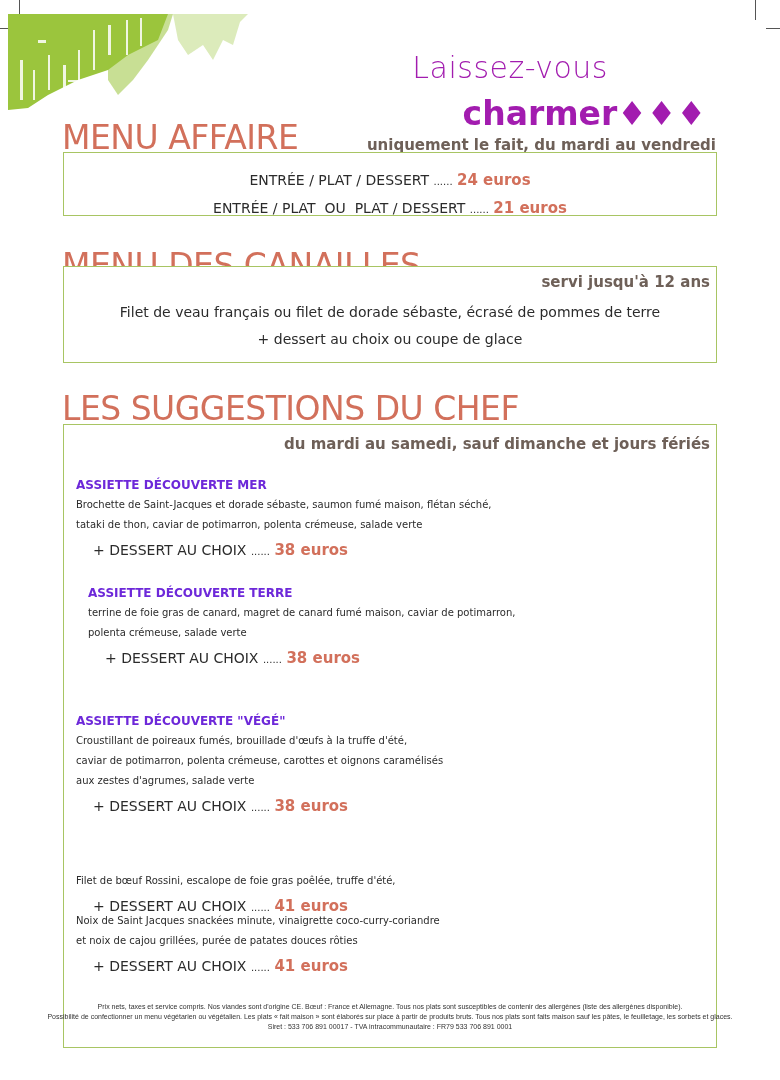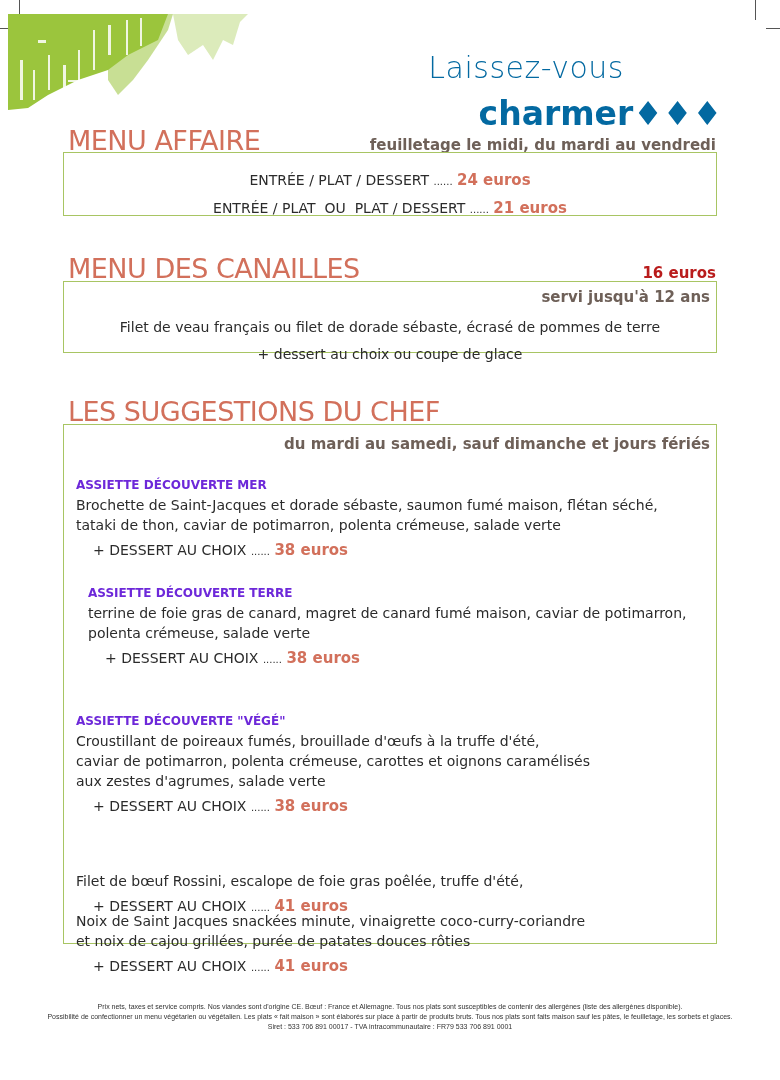--- a/index.html
+++ b/index.html
@@ -1,31 +1,31 @@
 <!DOCTYPE html>
 <html><head>
 <meta charset="utf-8">
 <style>
   html, body { margin: 0; padding: 0; background: #ffffff; }
   body { width: 780px; height: 1080px; position: relative; overflow: hidden;
          font-family: "DejaVu Sans", sans-serif; color: #2b2b2b; }
   .crop { position: absolute; background: #555; }
   .splash { position: absolute; left: 8px; top: 10px; width: 240px; height: 100px; }
-  .tagline { position: absolute; right: 58px; top: 50px; text-align: right; color: #0369a1; }
+  .tagline { position: absolute; right: 74px; top: 50px; text-align: right; color: #a21caf; }
   .tag1 { font-family: "DejaVu Sans", sans-serif; font-size: 30px; font-weight: 300; letter-spacing: 0.5px; position: absolute; right: 98px; top: 0; white-space: nowrap; }
   .tag2 { font-family: "DejaVu Sans", sans-serif; font-size: 33px; font-weight: bold; position: absolute; right: 0; top: 24px; white-space: nowrap; margin-top: 20px; }
-  .section-title { position: absolute; color: #d2705b; font-family: "DejaVu Sans", sans-serif; font-weight: normal; font-size: 27px; letter-spacing: -0.5px; margin: 6px; line-height: 1; }
+  .section-title { position: absolute; color: #d2705b; font-family: "DejaVu Sans", sans-serif; font-weight: normal; font-size: 33px; letter-spacing: -0.5px; margin: 0; line-height: 1; }
   .section-sub { position: absolute; color: #6e6058; font-weight: bold; font-size: 15px; white-space: nowrap; }
   .box { position: absolute; border: 1.5px solid #a8c563; background: #fff; box-sizing: border-box; }
   .center-line { text-align: center; font-size: 14px; line-height: 27px; color: #2b2b2b; }
   .price { color: #d2705b; font-weight: bold; font-size: 15px; }
   .dots { font-size: 10px; }
   .dish { position: absolute; left: 12px; right: 12px; }
   .dish-title { font-weight: bold; font-size: 12px; color: #6d28d9; line-height: 20px; }
-  .dish-desc { font-size: 14px; line-height: 20px; color: #2b2b2b; }
+  .dish-desc { font-size: 10px; line-height: 20px; color: #2b2b2b; }
   .dish-extra { font-size: 14px; line-height: 22px; padding-left: 17px; margin-top: 4px; }
   .footer { position: absolute; left: 0; width: 780px; top: 1002px; text-align: center; font-family: "Liberation Sans", sans-serif; font-size: 7px; line-height: 10px; color: #333; }
 </style>
 </head>
 <body>
 
 <div class="crop" style="left:19px;top:0;width:1px;height:20px;"></div>
 <div class="crop" style="left:0;top:28px;width:12px;height:1px;"></div>
 <div class="crop" style="left:755px;top:0;width:1px;height:20px;"></div>
 <div class="crop" style="left:766px;top:28px;width:14px;height:1px;"></div>
@@ -48,46 +48,46 @@
     <rect x="60" y="70" width="10" height="2"></rect>
   </g>
 </svg>
 
 <div class="tagline" style="width:400px;height:70px;">
   <div class="tag1">Laissez-vous</div>
   <div class="tag2">charmer♦♦♦</div>
 </div>
 
 <h1 class="section-title" style="left:62px;top:121px;">MENU AFFAIRE</h1>
-<div class="section-sub" style="right:64px;top:136px;">feuilletage le midi, du mardi au vendredi</div>
+<div class="section-sub" style="right:64px;top:136px;">uniquement le fait, du mardi au vendredi</div>
 <div class="box" style="left:63px;top:152px;width:654px;height:64px;padding-top:14px;">
   <div class="center-line">
     <span>ENTRÉE / PLAT / DESSERT</span>
     <span class="dots">......</span>
     <span class="price">24 euros</span>
   </div>
   <div class="center-line">
     <span style="white-space:pre;">ENTRÉE / PLAT  OU  PLAT / DESSERT</span>
     <span class="dots">......</span>
     <span class="price">21 euros</span>
   </div>
 </div>
 
 <h1 class="section-title" style="left:62px;top:249px;">MENU DES CANAILLES</h1>
 <div class="section-sub price" style="right:64px;top:264px;color:#b91c1c;">16 euros</div>
-<div class="box" style="left:63px;top:281px;width:654px;height:72px;">
+<div class="box" style="left:63px;top:266px;width:654px;height:97px;">
   <div class="section-sub" style="right:6px;top:6px;">servi jusqu'à 12 ans</div>
   <div style="position:absolute;left:0;right:0;top:32px;">
     <div class="center-line">Filet de veau français ou filet de dorade sébaste, écrasé de pommes de terre</div>
     <div class="center-line">+ dessert au choix ou coupe de glace</div>
   </div>
 </div>
 
 <h1 class="section-title" style="left:62px;top:392px;">LES SUGGESTIONS DU CHEF</h1>
-<div class="box" style="left:63px;top:424px;width:654px;height:520px;">
+<div class="box" style="left:63px;top:424px;width:654px;height:624px;">
   <div class="section-sub" style="right:6px;top:10px;">du mardi au samedi, sauf dimanche et jours fériés</div>
 
   <div class="dish" style="top:50px;">
     <div class="dish-title">ASSIETTE DÉCOUVERTE MER</div>
     <div class="dish-desc">Brochette de Saint-Jacques et dorade sébaste, saumon fumé maison, flétan séché,</div>
     <div class="dish-desc">tataki de thon, caviar de potimarron, polenta crémeuse, salade verte</div>
     <div class="dish-extra">
       <span>+ DESSERT AU CHOIX</span>
       <span class="dots">......</span>
       <span class="price">38 euros</span>

